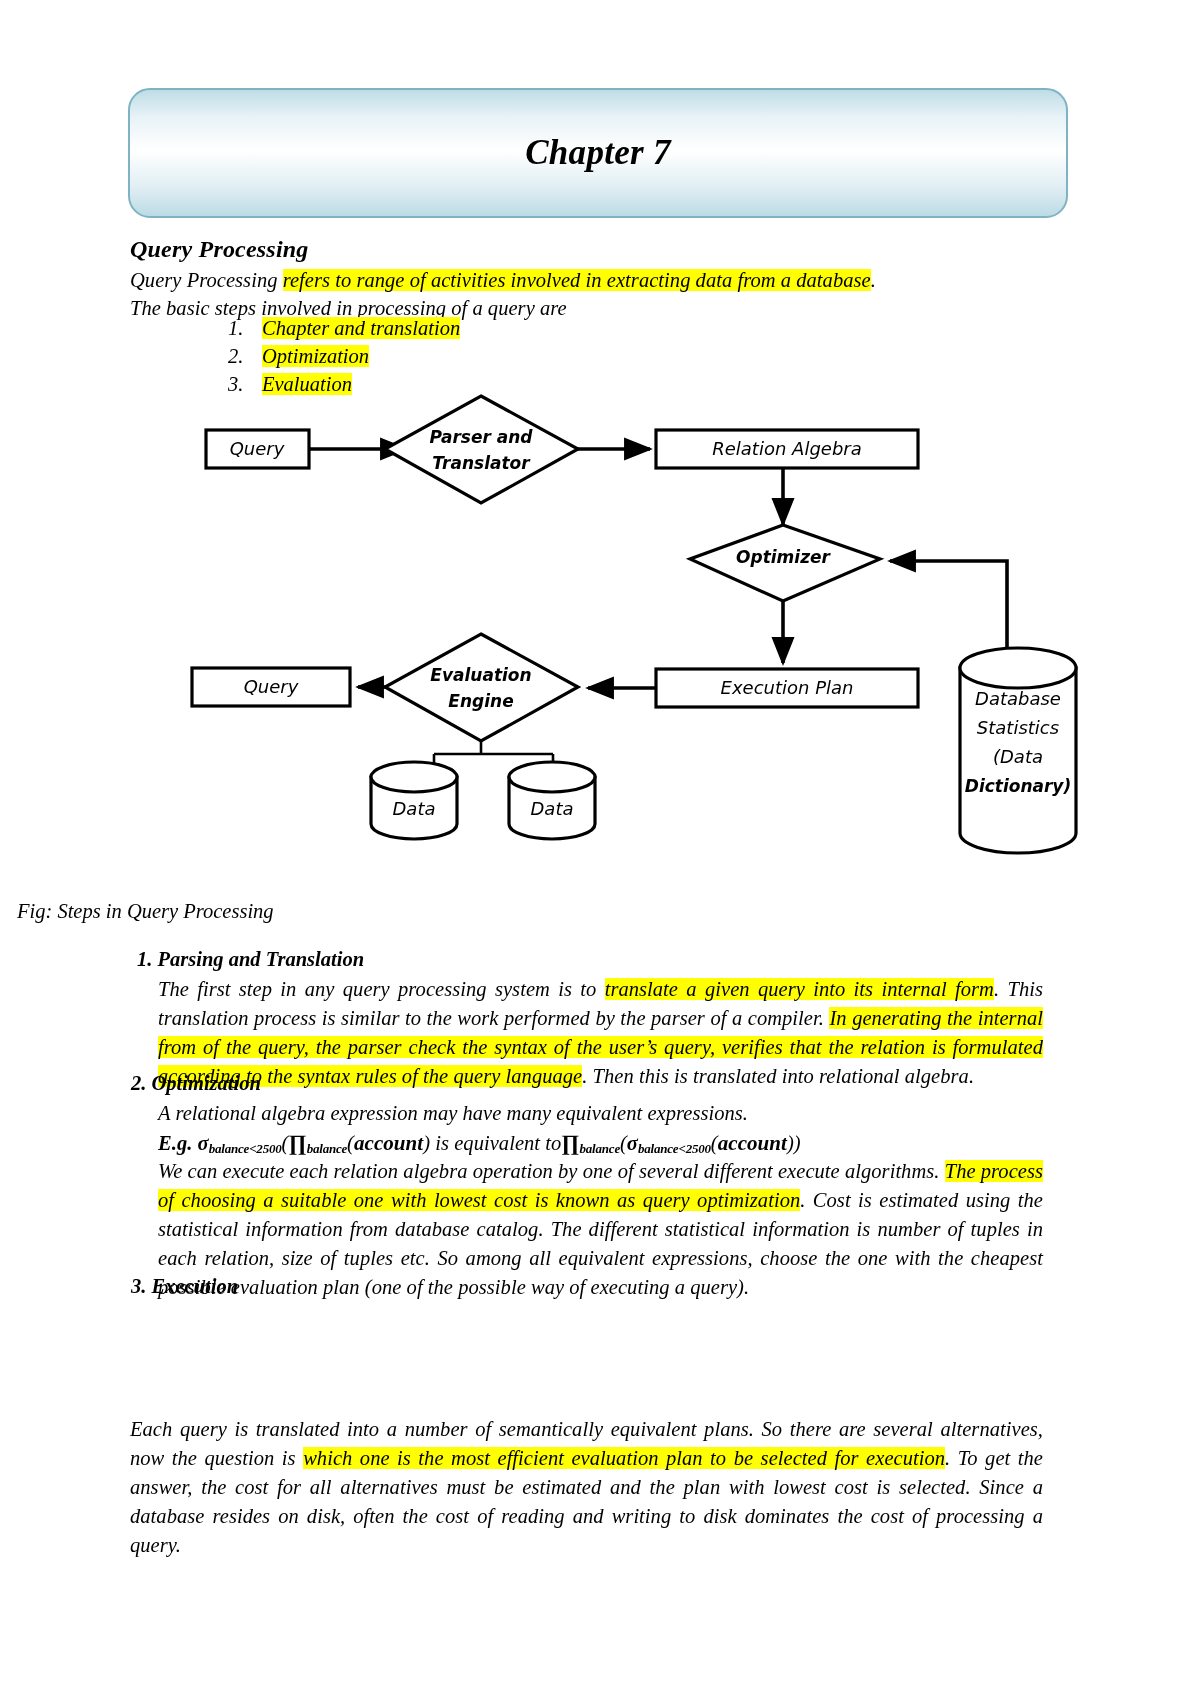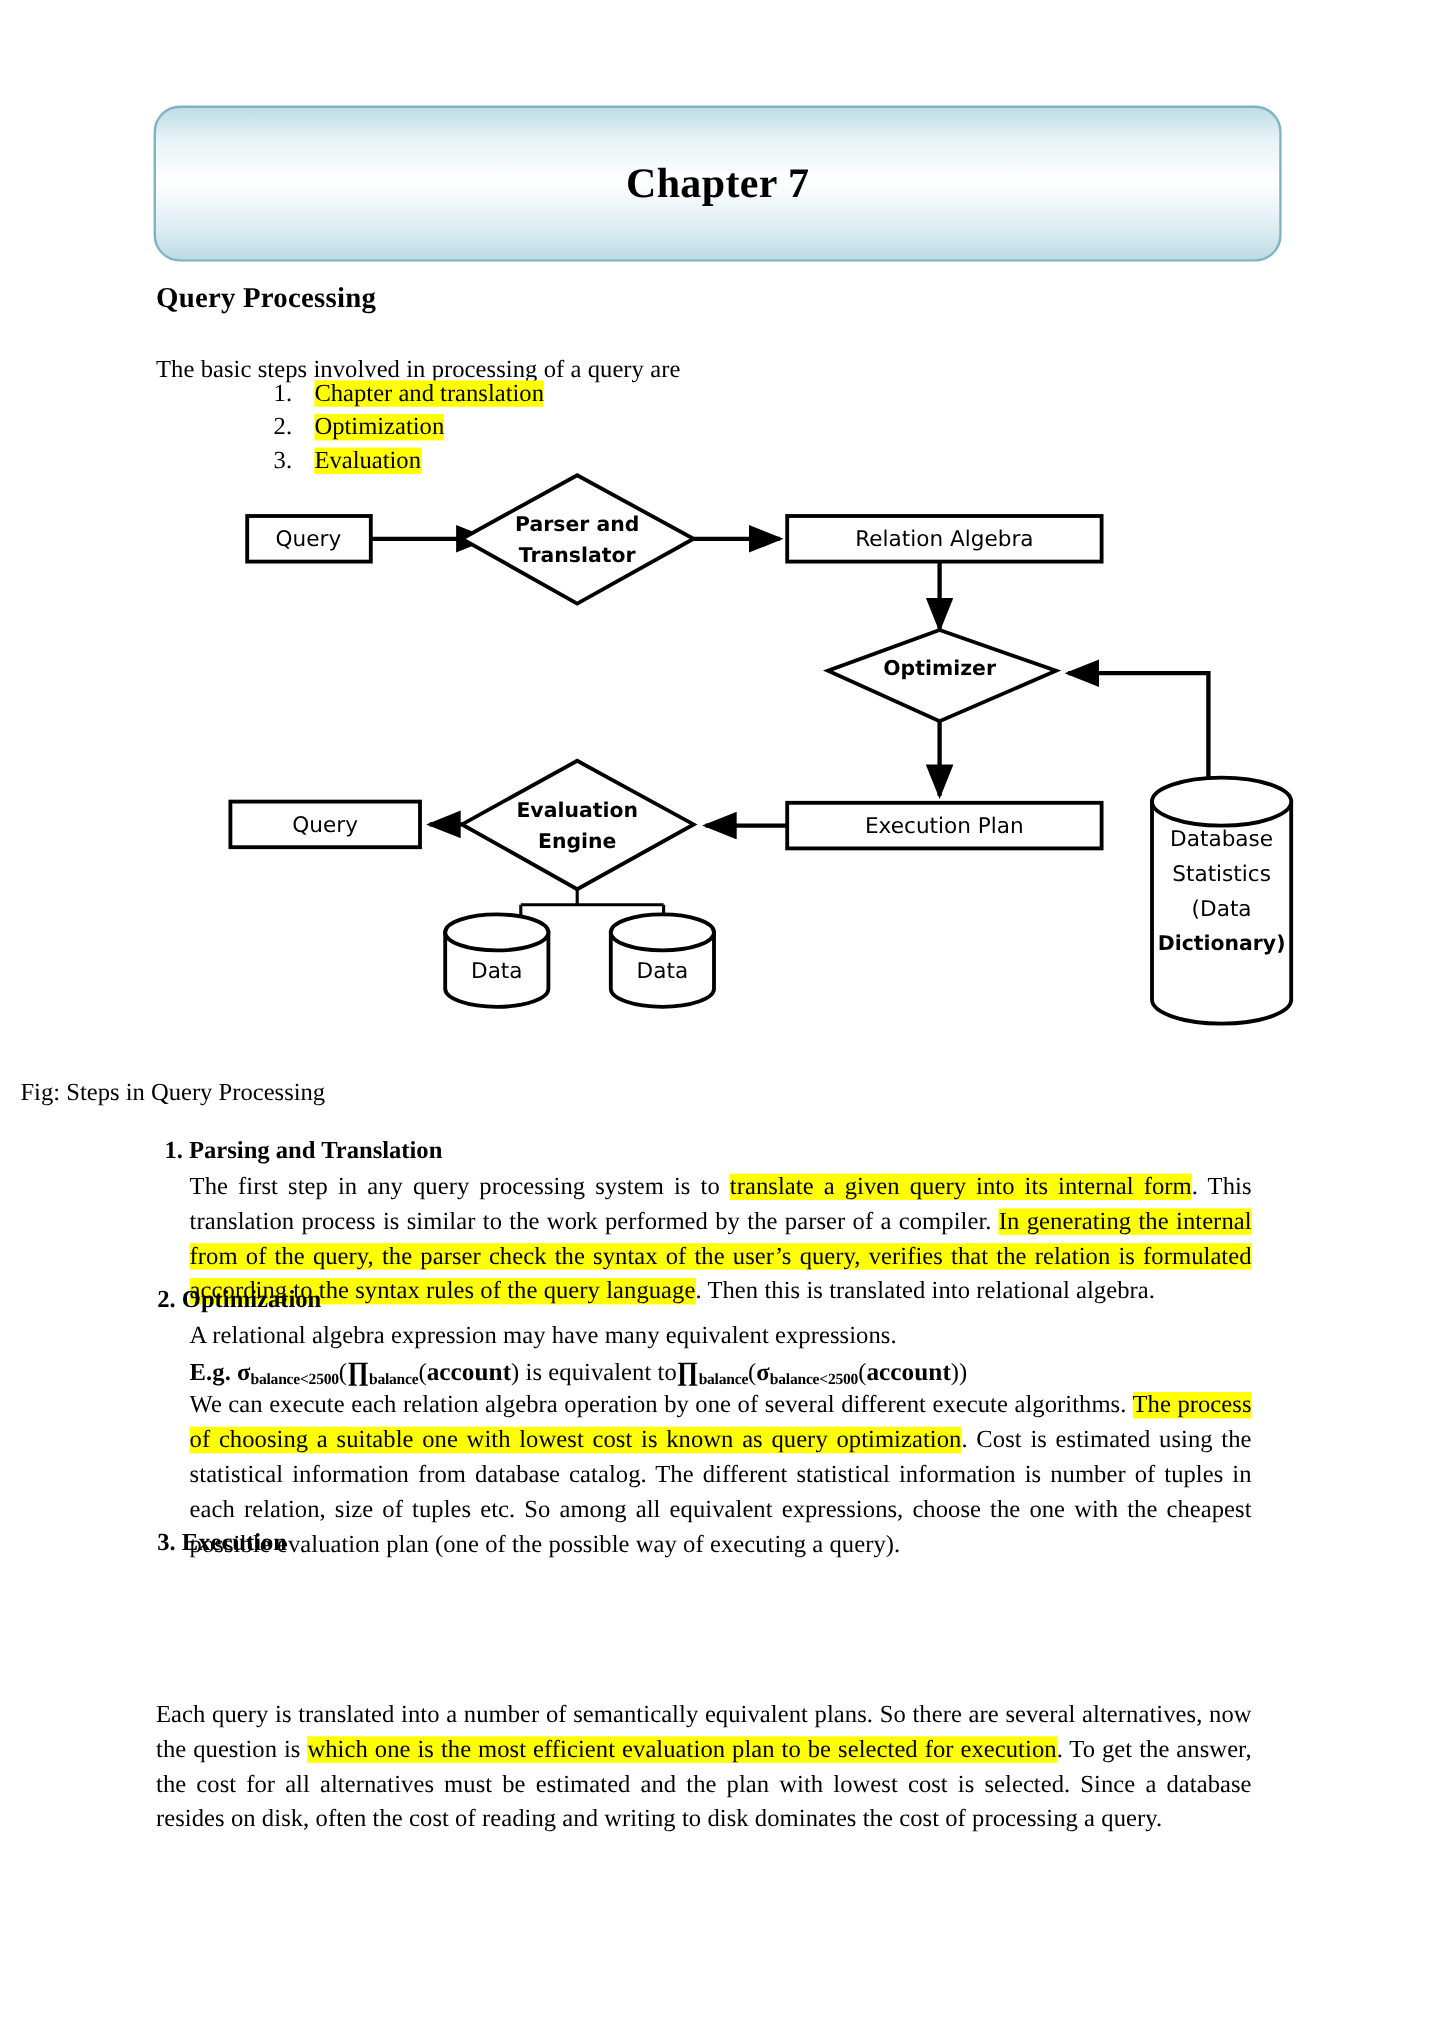--- a/index.html
+++ b/index.html
@@ -14,20 +14,21 @@
     font-family: "Liberation Serif", "DejaVu Serif", serif;
     color: #000000;
     overflow: hidden;
   }
 
   .page {
     position: absolute;
     left: 0; top: 0;
     width: 1044px;
     height: 1696px;
+    font-style: italic;
   }
 
   
   .title-banner {
     position: absolute;
     left: 128px;
     top: 88px;
     width: 940px;
     height: 130px;
     border: 2px solid #7fb3c4;
@@ -157,20 +158,23 @@
 <body>
 
 <div class="page">
 
   <div class="title-banner">
     <div class="title-line">Chapter 7</div>
   </div>
 
   <div class="h-section" style="left:130px; top:236px;">Query Processing</div>
 
+  <div class="para" style="left:130px; top:266px; width:880px;">
+    <span>Query Processing </span><span class="hl">refers to range of activities involved in extracting data from a database</span><span>.</span>
+  </div>
 
   <div class="para" style="left:130px; top:294px; width:880px;">The basic steps involved in processing of a query are</div>
 
   <ul class="ol-list" style="left:228px; top:314px;">
     <li>
       <span class="ol-num">1.</span><span class="hl">Chapter and translation</span>
     </li>
     <li>
       <span class="ol-num">2.</span><span class="hl">Optimization</span>
     </li>

